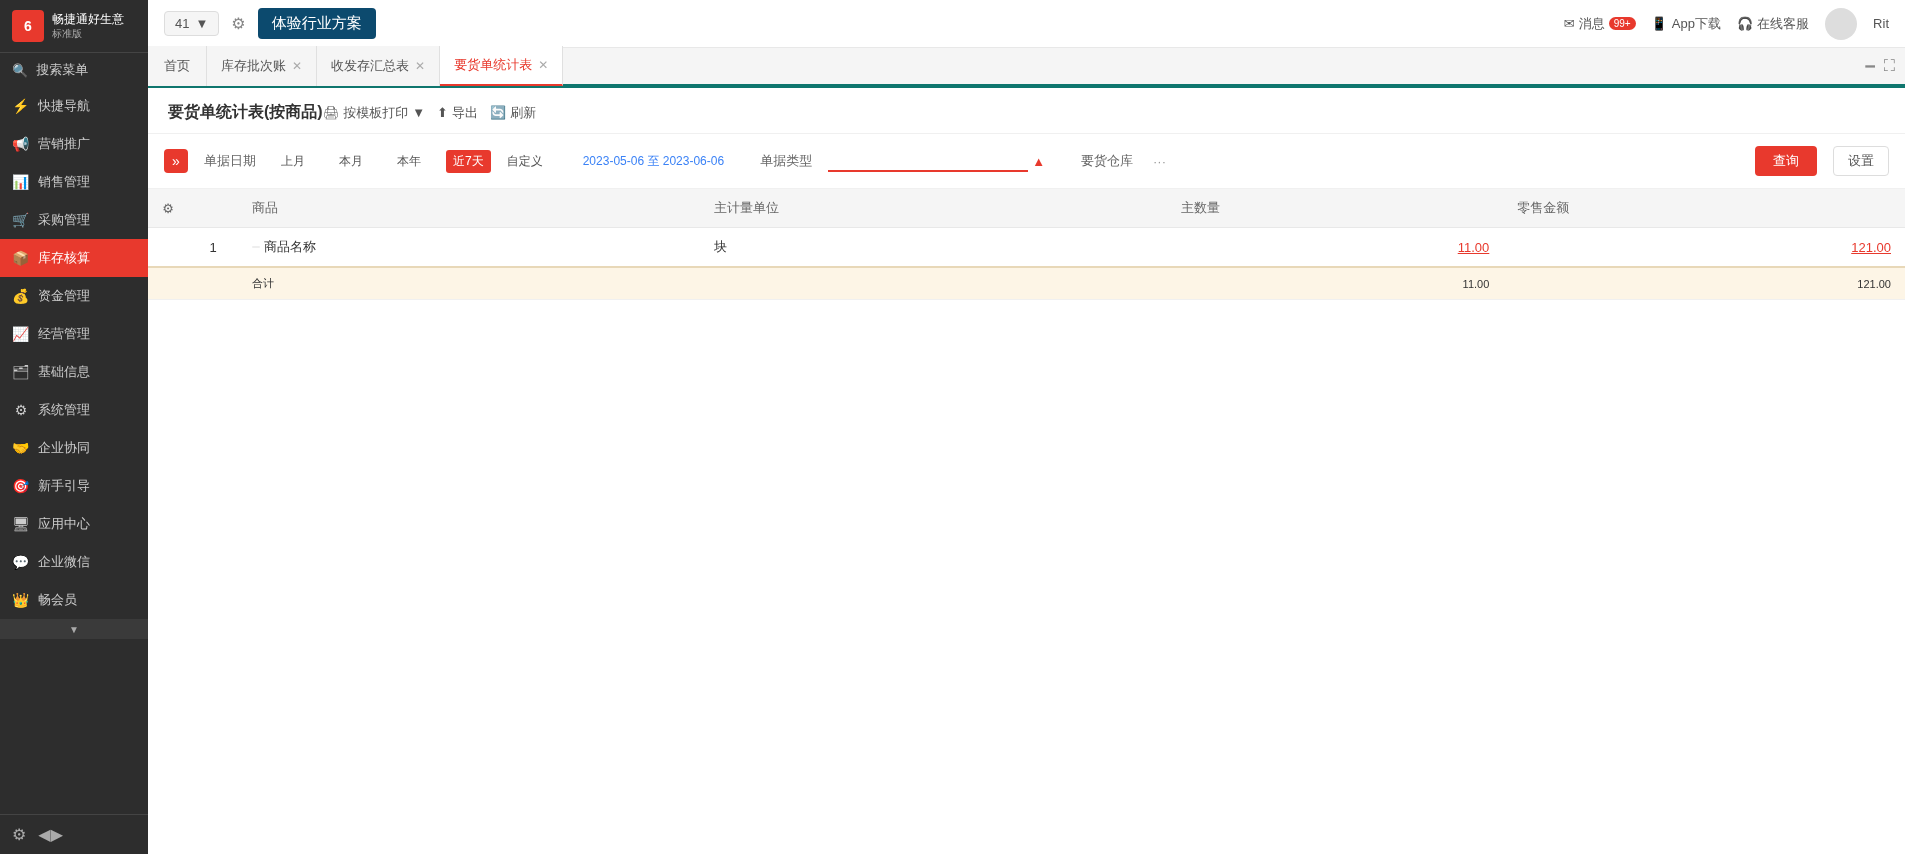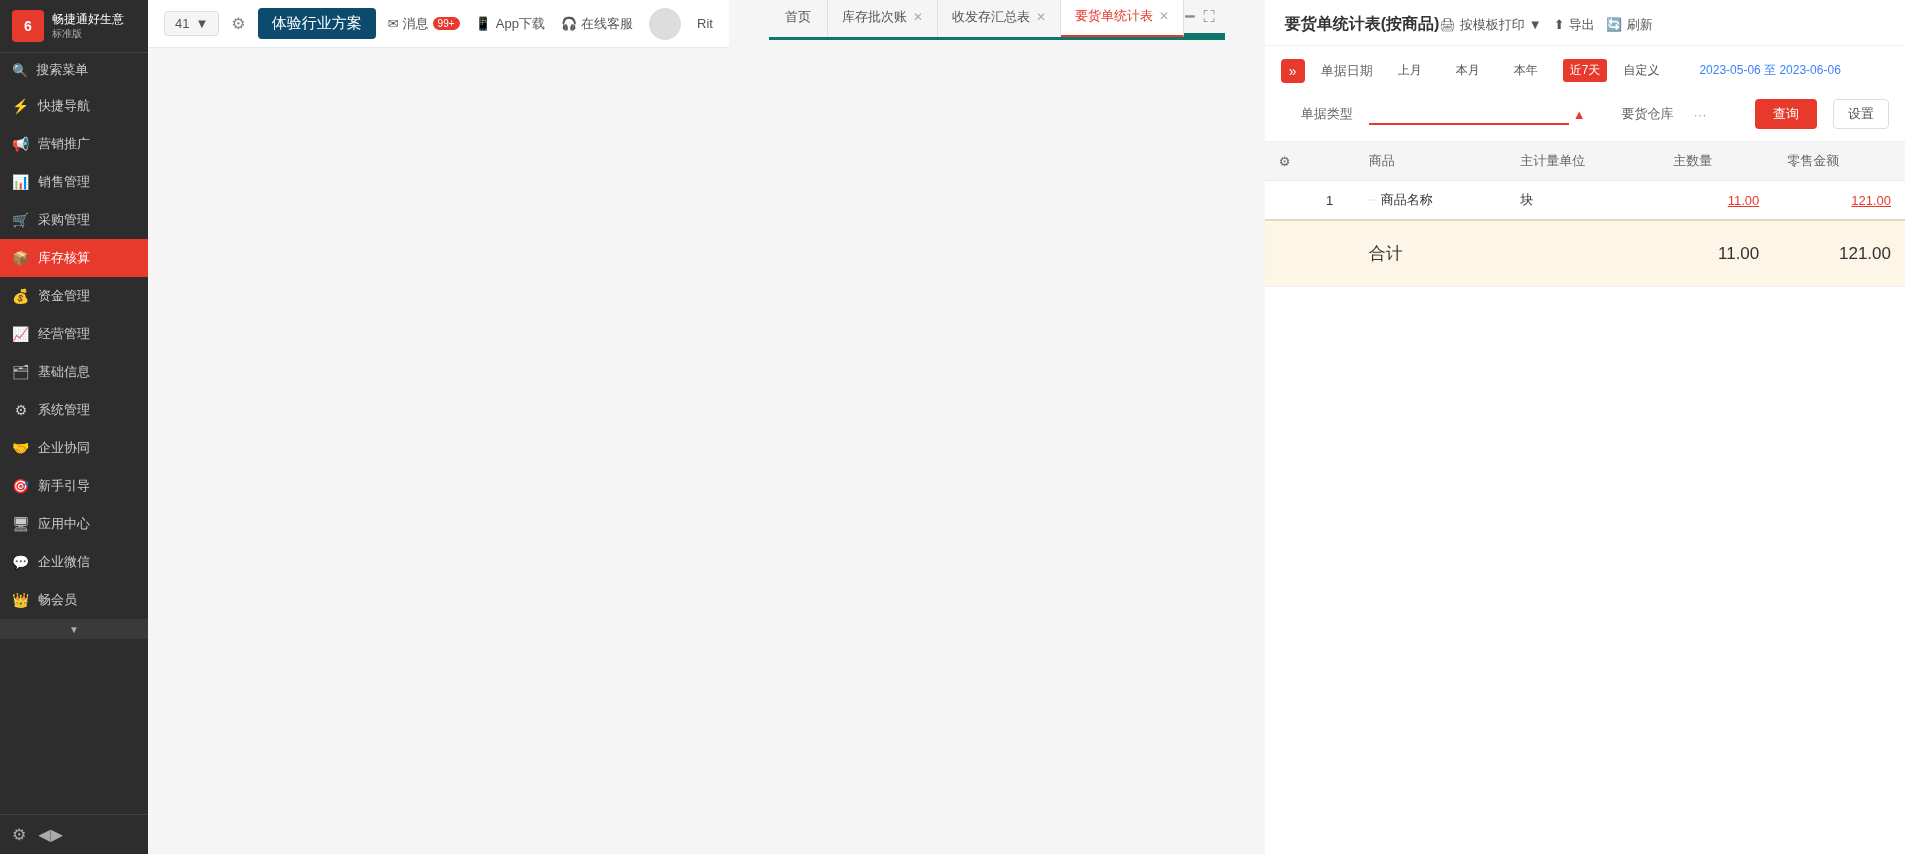--- a/index.html
+++ b/index.html
@@ -13,37 +13,37 @@
     .sidebar-logo-sub { font-size: 10px; color: #aaa; }
     .sidebar-search { display: flex; align-items: center; padding: 8px 12px; color: #ccc; cursor: pointer; font-size: 13px; }
     .sidebar-search-icon { margin-right: 8px; font-size: 13px; }
     .sidebar-item { display: flex; align-items: center; padding: 10px 12px; color: #ccc; cursor: pointer; font-size: 13px; }
     .sidebar-item.active { background: #e8392d; color: #fff; }
     .sidebar-item-icon { margin-right: 8px; font-size: 14px; width: 18px; text-align: center; }
     .sidebar-footer { margin-top: auto; display: flex; align-items: center; padding: 10px 12px; border-top: 1px solid #444; gap: 12px; }
     .sidebar-footer-icon { color: #aaa; cursor: pointer; font-size: 16px; }
 
     
-    .main { flex: 1; display: flex; flex-direction: row; height: 854px; overflow: hidden; gap: 40px; }
+    .main { flex: 1; display: flex; flex-direction: column; height: 854px; overflow: hidden; }
 
     
     .topbar { height: 48px; background: #fff; border-bottom: 1px solid #e8e8e8; display: flex; align-items: center; padding: 0 16px; gap: 12px; flex-shrink: 0; }
     .topbar-store { display: flex; align-items: center; gap: 6px; font-size: 13px; color: #555; background: #f5f5f5; border: 1px solid #ddd; border-radius: 4px; padding: 4px 10px; cursor: pointer; }
     .topbar-gear { color: #888; cursor: pointer; font-size: 16px; }
     .topbar-trial-btn { background: #0c4a6e; color: #fff; border: none; border-radius: 4px; padding: 6px 14px; cursor: pointer; font-size: 15px; text-align: center; }
     .topbar-right { margin-left: auto; display: flex; align-items: center; gap: 16px; }
     .topbar-msg { display: flex; align-items: center; gap: 4px; color: #555; cursor: pointer; font-size: 13px; position: relative; }
     .badge { background: #e8392d; color: #fff; border-radius: 10px; font-size: 10px; padding: 1px 5px; }
     .topbar-app { display: flex; align-items: center; gap: 4px; color: #555; cursor: pointer; font-size: 13px; }
     .topbar-service { display: flex; align-items: center; gap: 4px; color: #555; cursor: pointer; font-size: 13px; }
     .topbar-avatar { width: 32px; height: 32px; background: #ddd; border-radius: 50%; cursor: pointer; }
     .topbar-username { color: #555; font-size: 13px; cursor: pointer; }
 
     
-    .tabs-bar { height: 40px; background: #f5f5f5; border-bottom: 7px solid #0f766e; display: flex; align-items: center; padding: 0 0 0 0; flex-shrink: 0; }
+    .tabs-bar { height: 40px; background: #f5f5f5; border-bottom: 4px solid #0f766e; display: flex; align-items: center; padding: 0 0 0 0; flex-shrink: 0; }
     .tab { display: flex; align-items: center; padding: 0 14px; height: 40px; font-size: 13px; color: #555; cursor: pointer; border-right: 1px solid #e0e0e0; background: #f5f5f5; white-space: nowrap; }
     .tab:first-child { padding: 0 16px; }
     .tab.active { background: #fff; color: #e8392d; border-bottom: 2px solid #e8392d; }
     .tab-close { margin-left: 6px; color: #aaa; font-size: 12px; cursor: pointer; }
     .tabs-actions { margin-left: auto; display: flex; align-items: center; padding-right: 10px; gap: 8px; }
     .tabs-action-btn { color: #888; cursor: pointer; font-size: 16px; }
 
     
     .page-content { flex: 1; background: #fff; overflow-y: auto; display: flex; flex-direction: column; }
 
@@ -84,21 +84,21 @@
     td { padding: 10px 14px; font-size: 13px; color: #333; border-bottom: 1px solid #f0f0f0; }
     .th-settings { text-align: center; width: 40px; }
     .td-center { text-align: center; }
     .td-right { text-align: right; }
     .col-seq { width: 50px; text-align: center; }
     .product-cell { display: flex; align-items: center; gap: 4px; }
     .product-tag { background: #eee; border-radius: 2px; padding: 1px 4px; font-size: 11px; color: #888; }
 
     
     .table-footer { background: #fdf5e6; border-top: 2px solid #e8d8b8; }
-    .table-footer td { font-size: 17px; color: #333; padding: 21px 14px; }
+    .table-footer td { font-size: 11px; color: #333; padding: 8px 14px; }
   </style>
 </head>
 <body>
 
 <div class="sidebar">
   <div class="sidebar-logo">
     <div class="sidebar-logo-icon">6</div>
     <div>
       <div class="sidebar-logo-text">畅捷通好生意</div>
       <div class="sidebar-logo-sub">标准版</div>

